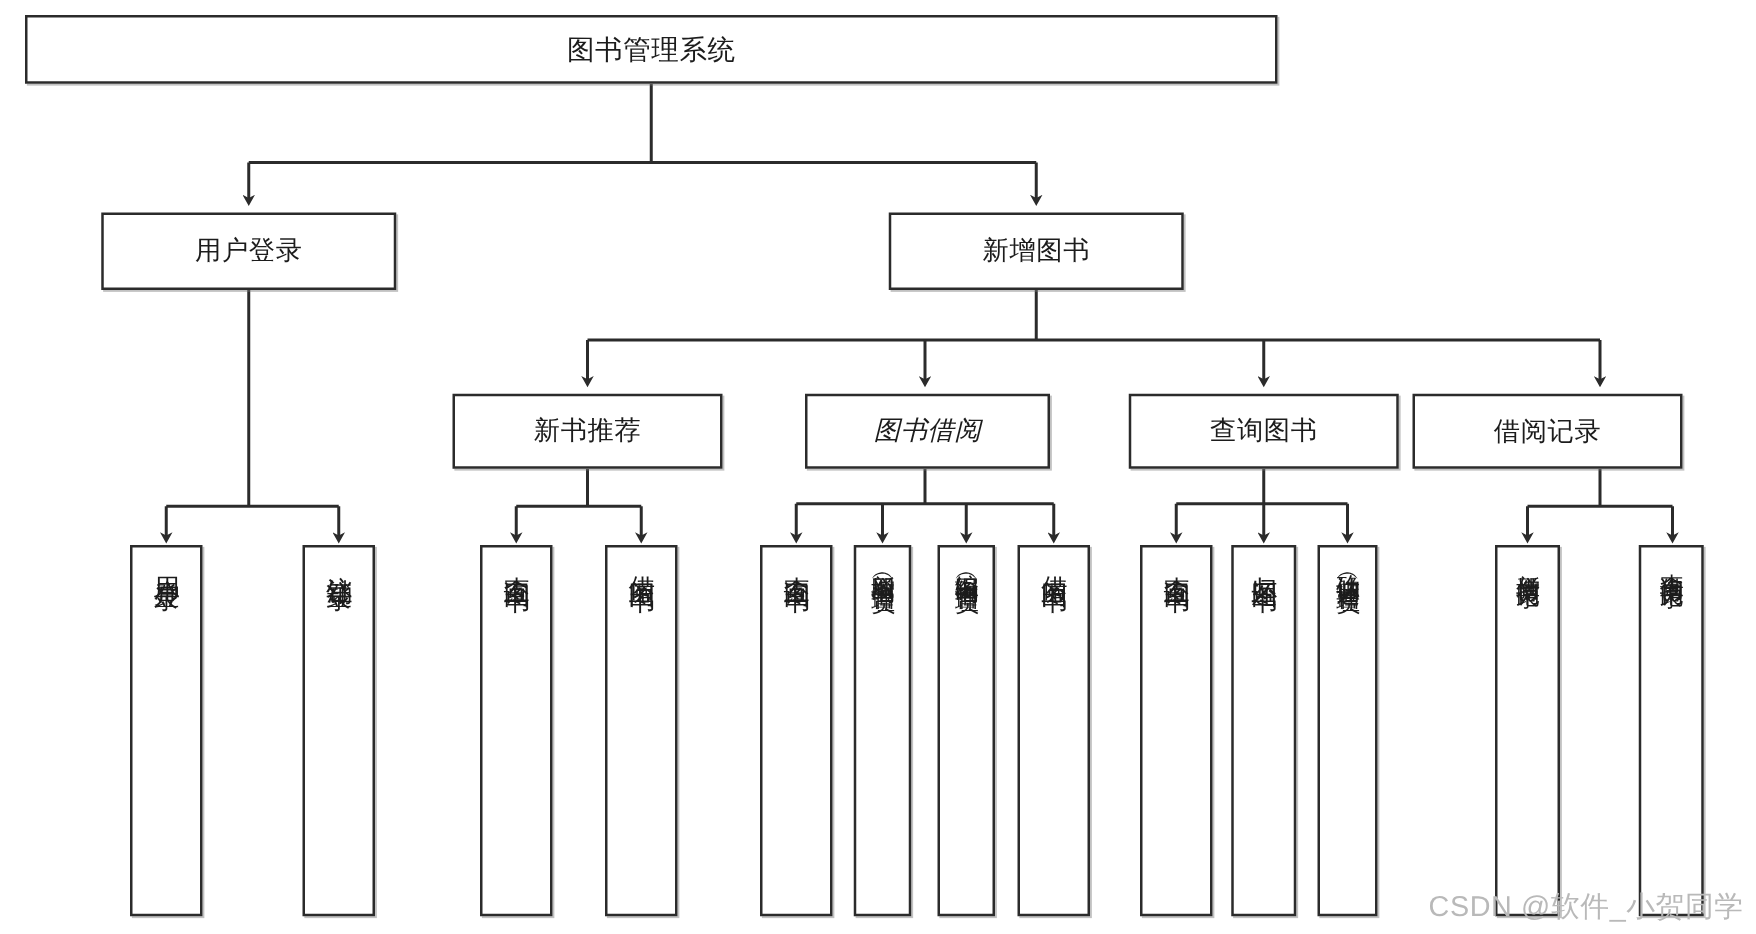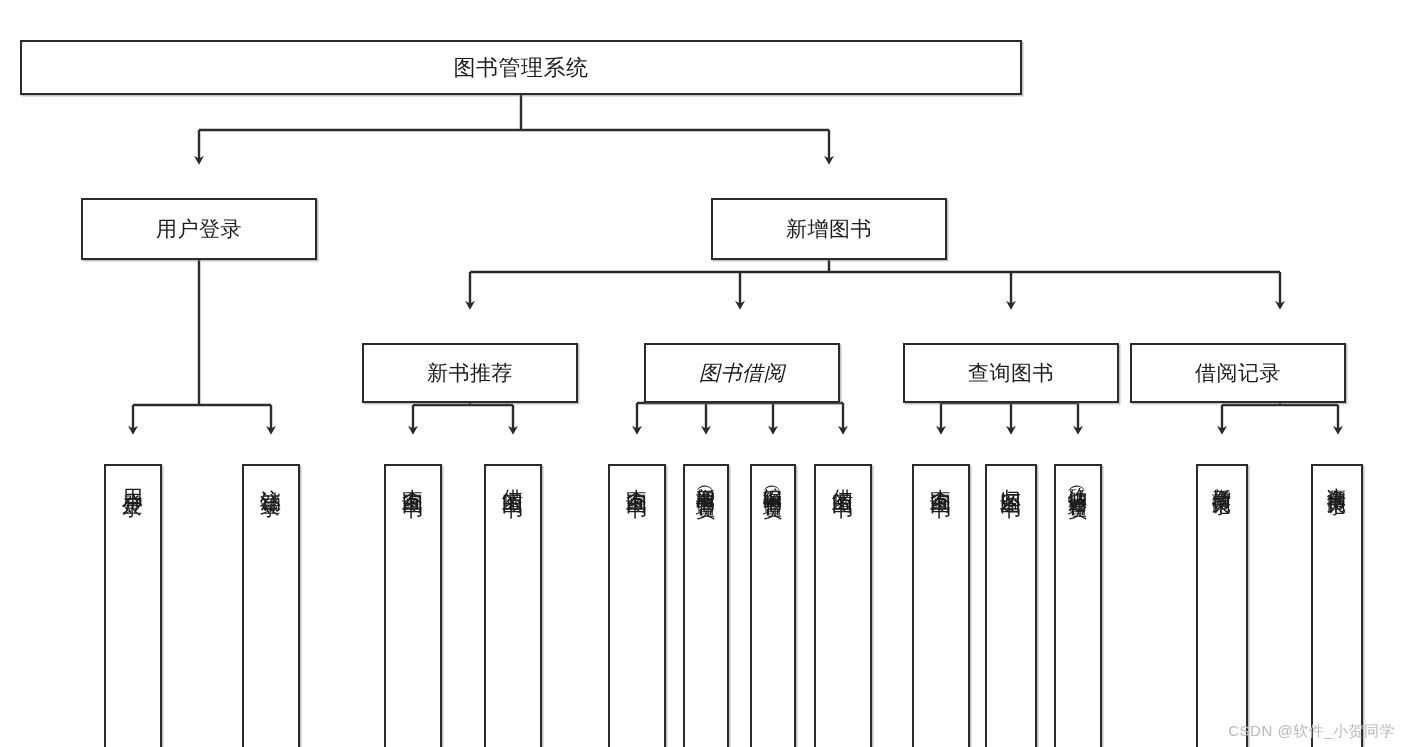--- a/index.html
+++ b/index.html
@@ -22,21 +22,20 @@
   }
   .node{
     position:absolute;
     box-sizing:border-box;
     border:2px solid #2b2b2b;
     background:#ffffff;
     display:flex;
     align-items:center;
     justify-content:center;
     box-shadow:1.5px 1.5px 0 rgba(120,120,120,.45);
-    margin-top:28px;
   }
   .node .label{
     color:#1c1c1c;
     line-height:1.18;
     text-align:center;
     white-space:nowrap;
   }
   
   .node.horiz .label{
     font-size:21px;
@@ -59,21 +58,21 @@
     max-height:290px;
   }
   .node.vert.narrow .label{
     font-size:19px;
     letter-spacing:2px;
   }
   .watermark{
     position:absolute;
     right:10px;
     bottom:6px;
-    font-size:15px;
+    font-size:23px;
     color:#b9b9b9;
     letter-spacing:.5px;
     white-space:nowrap;
     user-select:none;
   }
 </style>
 </head>
 <body>
 
 <div id="canvas">

